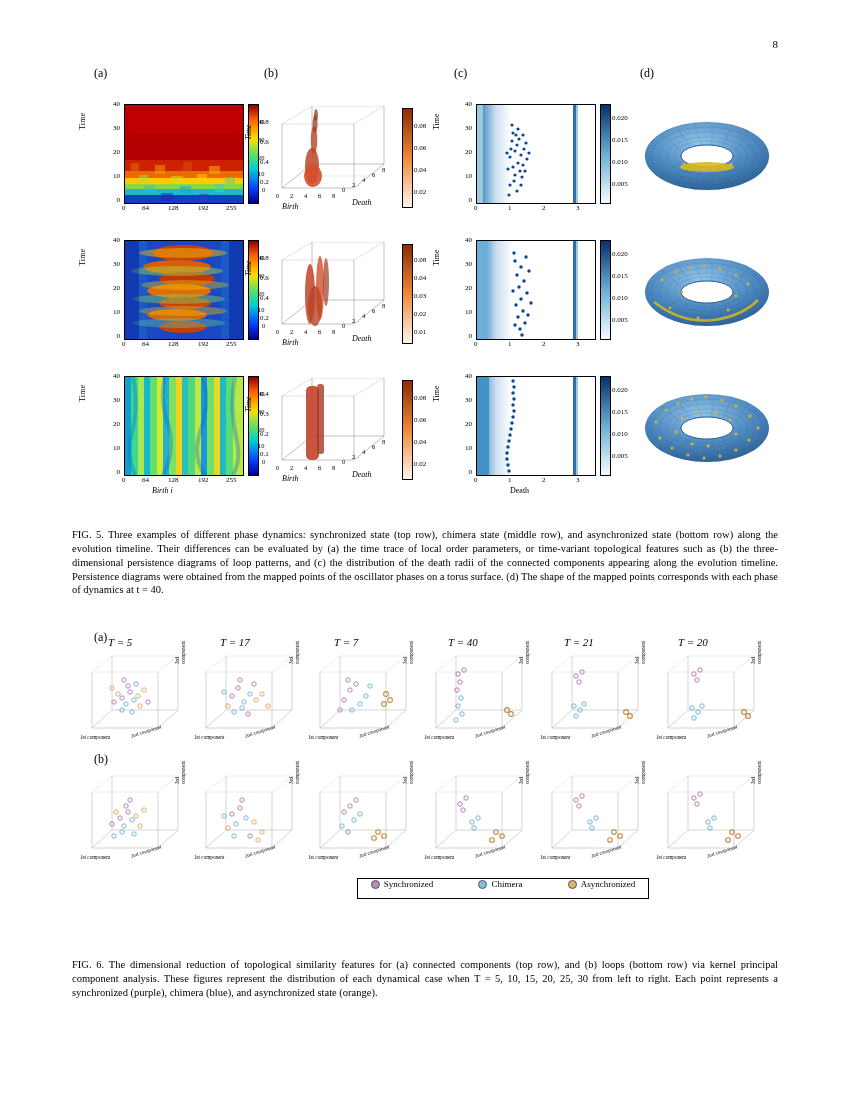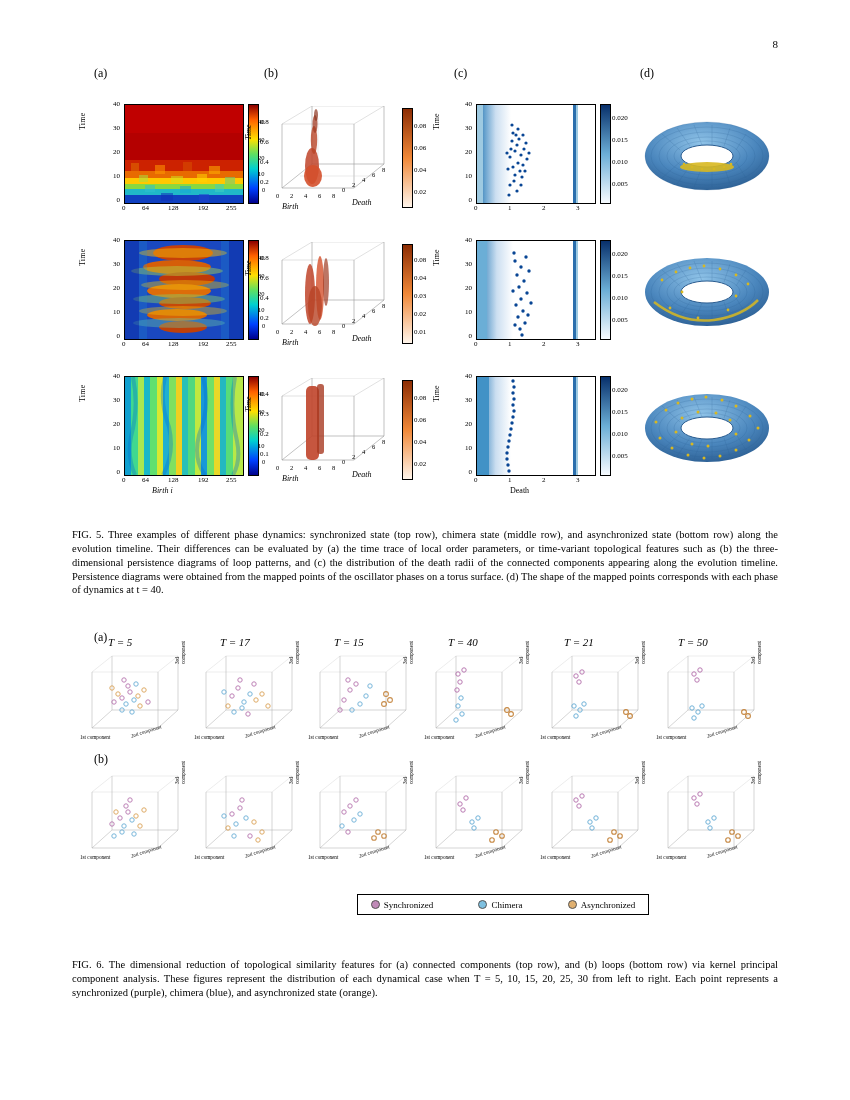--- a/index.html
+++ b/index.html
@@ -62,22 +62,22 @@
   
   #fig6{position:absolute;left:72px;top:632px;width:706px;height:300px;}
   .f6head{position:absolute;top:0;height:18px;}
   .f6head span{font-size:11px;font-style:italic;}
   .f6row{position:absolute;left:0;width:706px;height:115px;}
   .f6row.a{top:18px;}
   .f6row.b{top:138px;}
   .kpca{position:absolute;width:112px;height:104px;}
   .kpca-ax{position:absolute;font-size:5.2px;}
   .legend{
-    position:absolute;left:285px;top:262px;width:290px;height:19px;
-    border:1px solid #000;display:flex;align-items:center;justify-content:space-around;
+    position:absolute;left:285px;top:246px;width:290px;height:19px;
+    border:1px solid #000;display:flex;align-items:flex-start;justify-content:space-around;
     background:#fff;
     gap:20px;
   }
   .legend-item{display:flex;align-items:center;gap:4px;font-size:9px;}
   .dot{width:7px;height:7px;border-radius:50%;display:inline-block;border:1px solid #555;}
   svg{display:block;}
 </style>
 </head>
 <body>
 
@@ -771,30 +771,30 @@
 </div>
 
 <div id="fig6">
   <div class="f6head" style="left:36px;">
     <span>T = 5</span>
   </div>
   <div class="f6head" style="left:148px;">
     <span>T = 17</span>
   </div>
   <div class="f6head" style="left:262px;">
-    <span>T = 15</span>
+    <span>T = 7</span>
   </div>
   <div class="f6head" style="left:376px;">
     <span>T = 40</span>
   </div>
   <div class="f6head" style="left:492px;">
     <span>T = 21</span>
   </div>
   <div class="f6head" style="left:606px;">
-    <span>T = 50</span>
+    <span>T = 20</span>
   </div>
 
   <div class="col-label" style="position:absolute;left:22px;top:-2px;">(a)</div>
   <div class="col-label" style="position:absolute;left:22px;top:120px;">(b)</div>
 
   <div class="f6row a">
     <div class="kpca" style="left:6px;">
       <svg width="112" height="104" viewBox="0 0 112 104">
         <g stroke="#aaa" fill="none" stroke-width="0.5">
           <path d="M14,78 L80,78 L100,60 L34,60 Z"></path>

